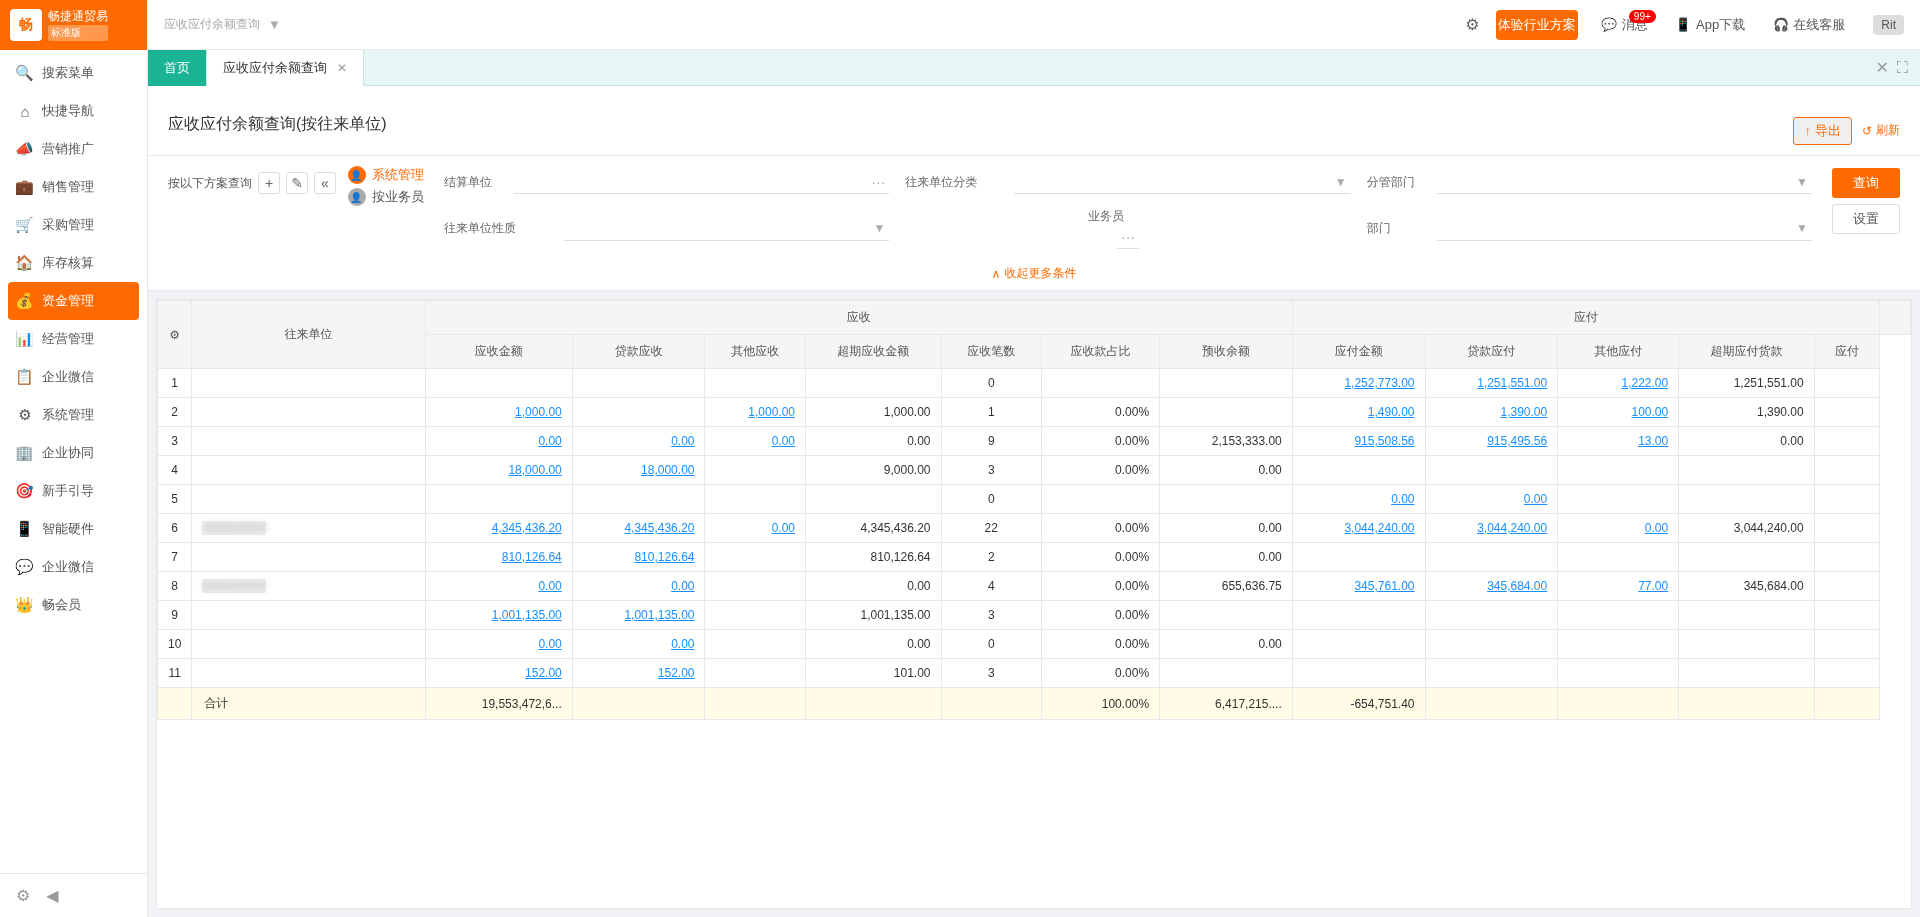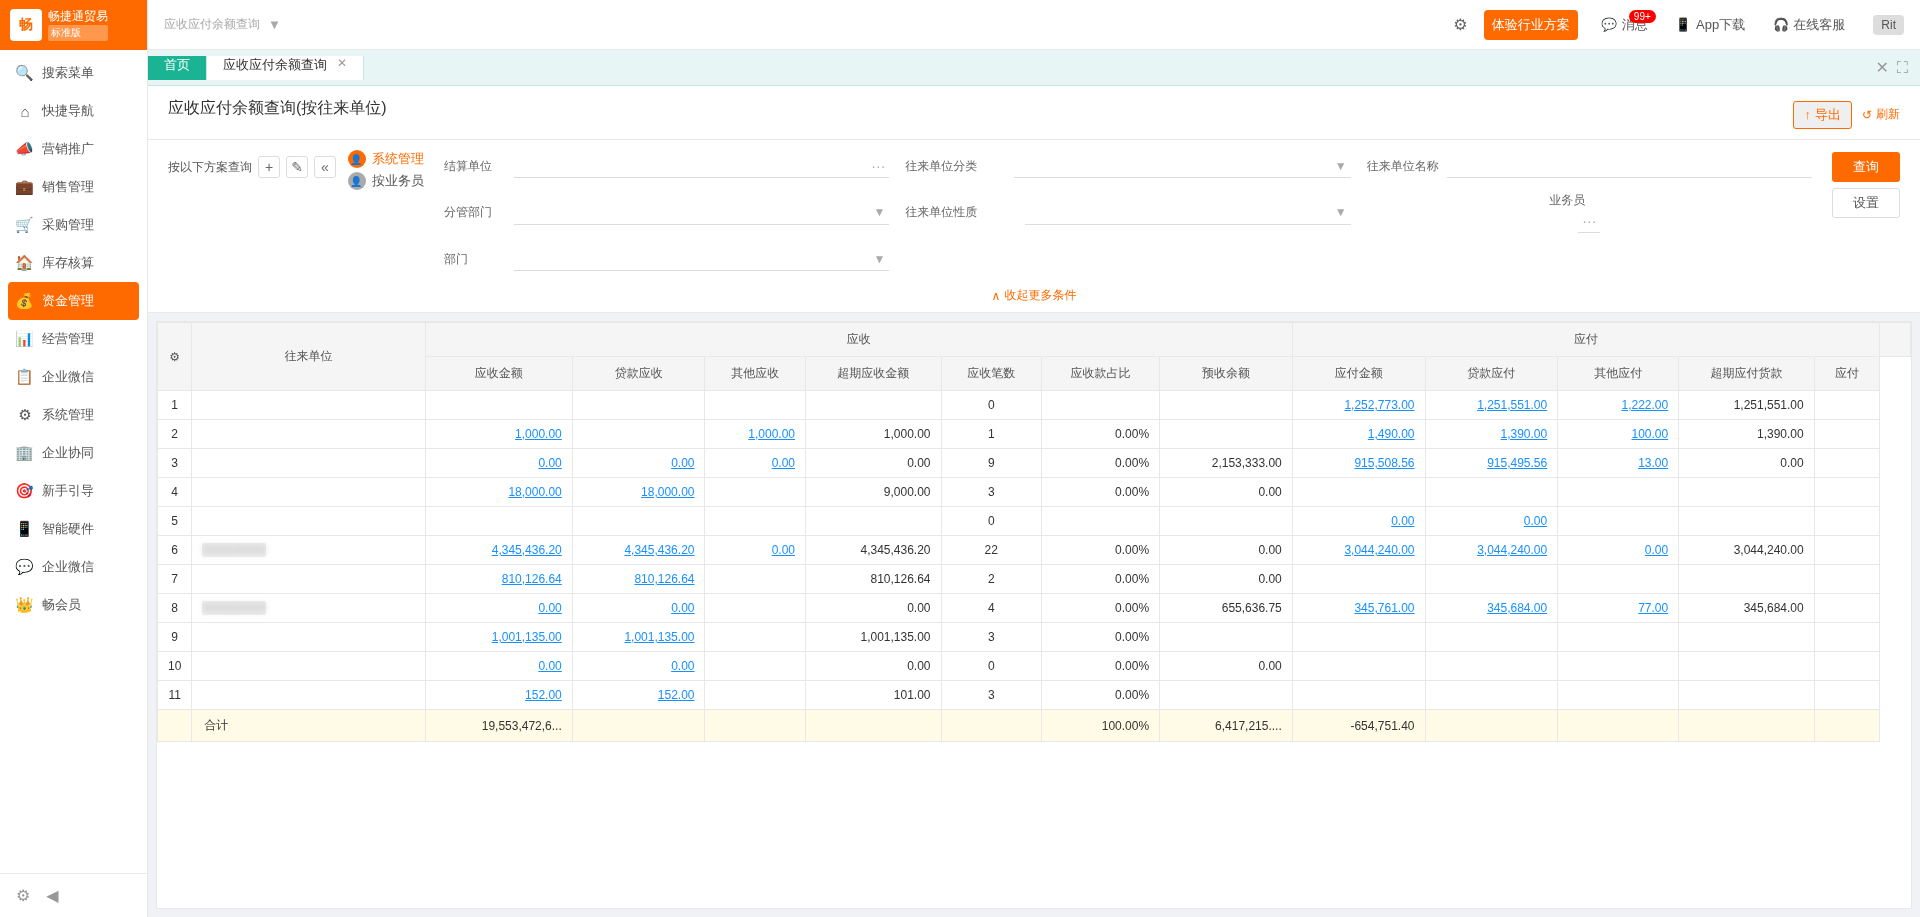--- a/index.html
+++ b/index.html
@@ -29,33 +29,33 @@
 
     
     .topbar {
       position: fixed; left: 148px; top: 0; right: 0; height: 50px;
       background: #fff; border-bottom: 1px solid #e8e8e8; z-index: 99;
       display: flex; align-items: center; padding: 0 16px; gap: 12px;
     }
     .topbar-breadcrumb { display: flex; align-items: center; gap: 4px; color: #999; font-size: 13px; flex: 1; }
     .topbar-actions { display: flex; align-items: center; gap: 16px; }
     .topbar-gear { color: #666; font-size: 16px; cursor: pointer; }
-    .topbar-solution-btn { background: #ff6a00; color: #fff; border: none; border-radius: 4px; padding: 6px 8px; font-size: 13px; cursor: pointer; }
+    .topbar-solution-btn { background: #ff6a00; color: #fff; border: none; border-radius: 4px; padding: 6px 2px; font-size: 13px; cursor: pointer; }
     .topbar-msg { display: flex; align-items: center; gap: 4px; color: #555; cursor: pointer; font-size: 13px; position: relative; }
     .topbar-badge { background: #f00; color: #fff; border-radius: 10px; padding: 1px 5px; font-size: 10px; position: absolute; top: -6px; right: -8px; }
     .topbar-app { display: flex; align-items: center; gap: 4px; color: #555; cursor: pointer; font-size: 13px; }
     .topbar-service { display: flex; align-items: center; gap: 4px; color: #555; cursor: pointer; font-size: 13px; }
     .topbar-user { background: #ddd; border-radius: 4px; padding: 3px 8px; color: #555; font-size: 12px; }
 
     
     .main { margin-left: 148px; margin-top: 50px; height: calc(917px - 50px); display: flex; flex-direction: column; }
 
     
     .tab-bar { background: #e8f5f5; display: flex; align-items: center; border-bottom: 1px solid #c8e6e6; height: 36px; }
-    .tab-item { padding: 0 16px; height: 24px; display: flex; gap: 6px; cursor: pointer; font-size: 13px; color: #666; border-right: 1px solid #c8e6e6; }
+    .tab-item { padding: 0 16px; height: 36px; display: flex; align-items: center; gap: 6px; cursor: pointer; font-size: 13px; color: #666; border-right: 1px solid #c8e6e6; }
     .tab-item.active { background: #fff; color: #333; font-weight: 500; }
     .tab-item .tab-close { color: #999; font-size: 12px; margin-left: 4px; }
     .tab-home { background: #1ab394; color: #fff; }
     .page-title { font-size: 16px; font-weight: 500; color: #333; padding-bottom: 12px; }
     .btn-export { display: flex; align-items: center; gap: 4px; color: #ff6a00; cursor: pointer; font-size: 13px; border: 1px solid #ff6a00; border-radius: 3px; padding: 4px 10px; }
     .data-table { width: 100%; border-collapse: collapse; font-size: 12px; }
     .data-table th { background: #f5f5f5; padding: 8px 10px; border: 1px solid #e8e8e8; color: #555; font-weight: normal; white-space: nowrap; text-align: center; }
     .data-table td { padding: 7px 10px; border: 1px solid #e8e8e8; color: #333; text-align: right; white-space: nowrap; }
     .data-table td.center { text-align: center; }
     .data-table td.left { text-align: left; }
@@ -175,21 +175,21 @@
       <span>应收应付余额查询</span>
       <span class="tab-close">✕</span>
     </div>
     <div style="flex:1;"></div>
     <div style="display:flex; gap:8px; padding:0 12px; align-items:center;">
       <span style="color:#999; cursor:pointer; font-size:16px;">✕</span>
       <span style="color:#999; cursor:pointer; font-size:16px;">⛶</span>
     </div>
   </div>
 
-  <div style="background:#fff; padding:12px 20px 8px; display:flex; align-items:center; justify-content:space-between; border-bottom:1px solid #e8e8e8;">
+  <div style="background:#fff; padding:28px 20px 8px; display:flex; align-items:center; justify-content:space-between; border-bottom:1px solid #e8e8e8;">
     <div class="page-title">应收应付余额查询(按往来单位)</div>
     <div style="display:flex; gap:10px; align-items:center;">
       <button class="btn-export">
         <span>↑</span>
         <span>导出</span>
       </button>
       <div style="display:flex; align-items:center; gap:4px; color:#ff6a00; cursor:pointer;">
         <span>↺</span>
         <span>刷新</span>
       </div>
@@ -225,26 +225,20 @@
           <div style="flex:1;border-bottom:1px solid #ddd;padding:3px 4px;font-size:12px;display:flex;align-items:center;justify-content:space-between;min-height:24px;cursor:pointer;">
             <span></span>
             <span style="color:#aaa;font-size:14px;">···</span>
           </div>
         </div>
         <div style="display:flex;align-items:center;padding:4px 8px;gap:21px;">
           <span style="font-size:12px;color:#666;width:88px;flex-shrink:0;">往来单位分类</span>
           <div style="flex:1;border-bottom:1px solid #ddd;padding:3px 4px;font-size:12px;display:flex;align-items:center;justify-content:space-between;min-height:24px;cursor:pointer;">
             <span></span>
             <span style="color:#aaa;">▼</span>
-          </div>
-        </div>
-        <div style="display:flex;align-items:center;padding:4px 8px;">
-          <span style="font-size:12px;color:#666;width:80px;flex-shrink:0;">往来单位名称</span>
-          <div style="flex:1;border-bottom:1px solid #ddd;padding:3px 4px;font-size:12px;display:flex;align-items:center;justify-content:space-between;min-height:24px;cursor:pointer;">
-            <span></span>
           </div>
         </div>
 
         <div style="display:flex;align-items:center;padding:4px 8px;">
           <span style="font-size:12px;color:#666;width:70px;flex-shrink:0;">分管部门</span>
           <div style="flex:1;border-bottom:1px solid #ddd;padding:3px 4px;font-size:12px;display:flex;align-items:center;justify-content:space-between;min-height:24px;cursor:pointer;">
             <span></span>
             <span style="color:#aaa;">▼</span>
           </div>
         </div>

